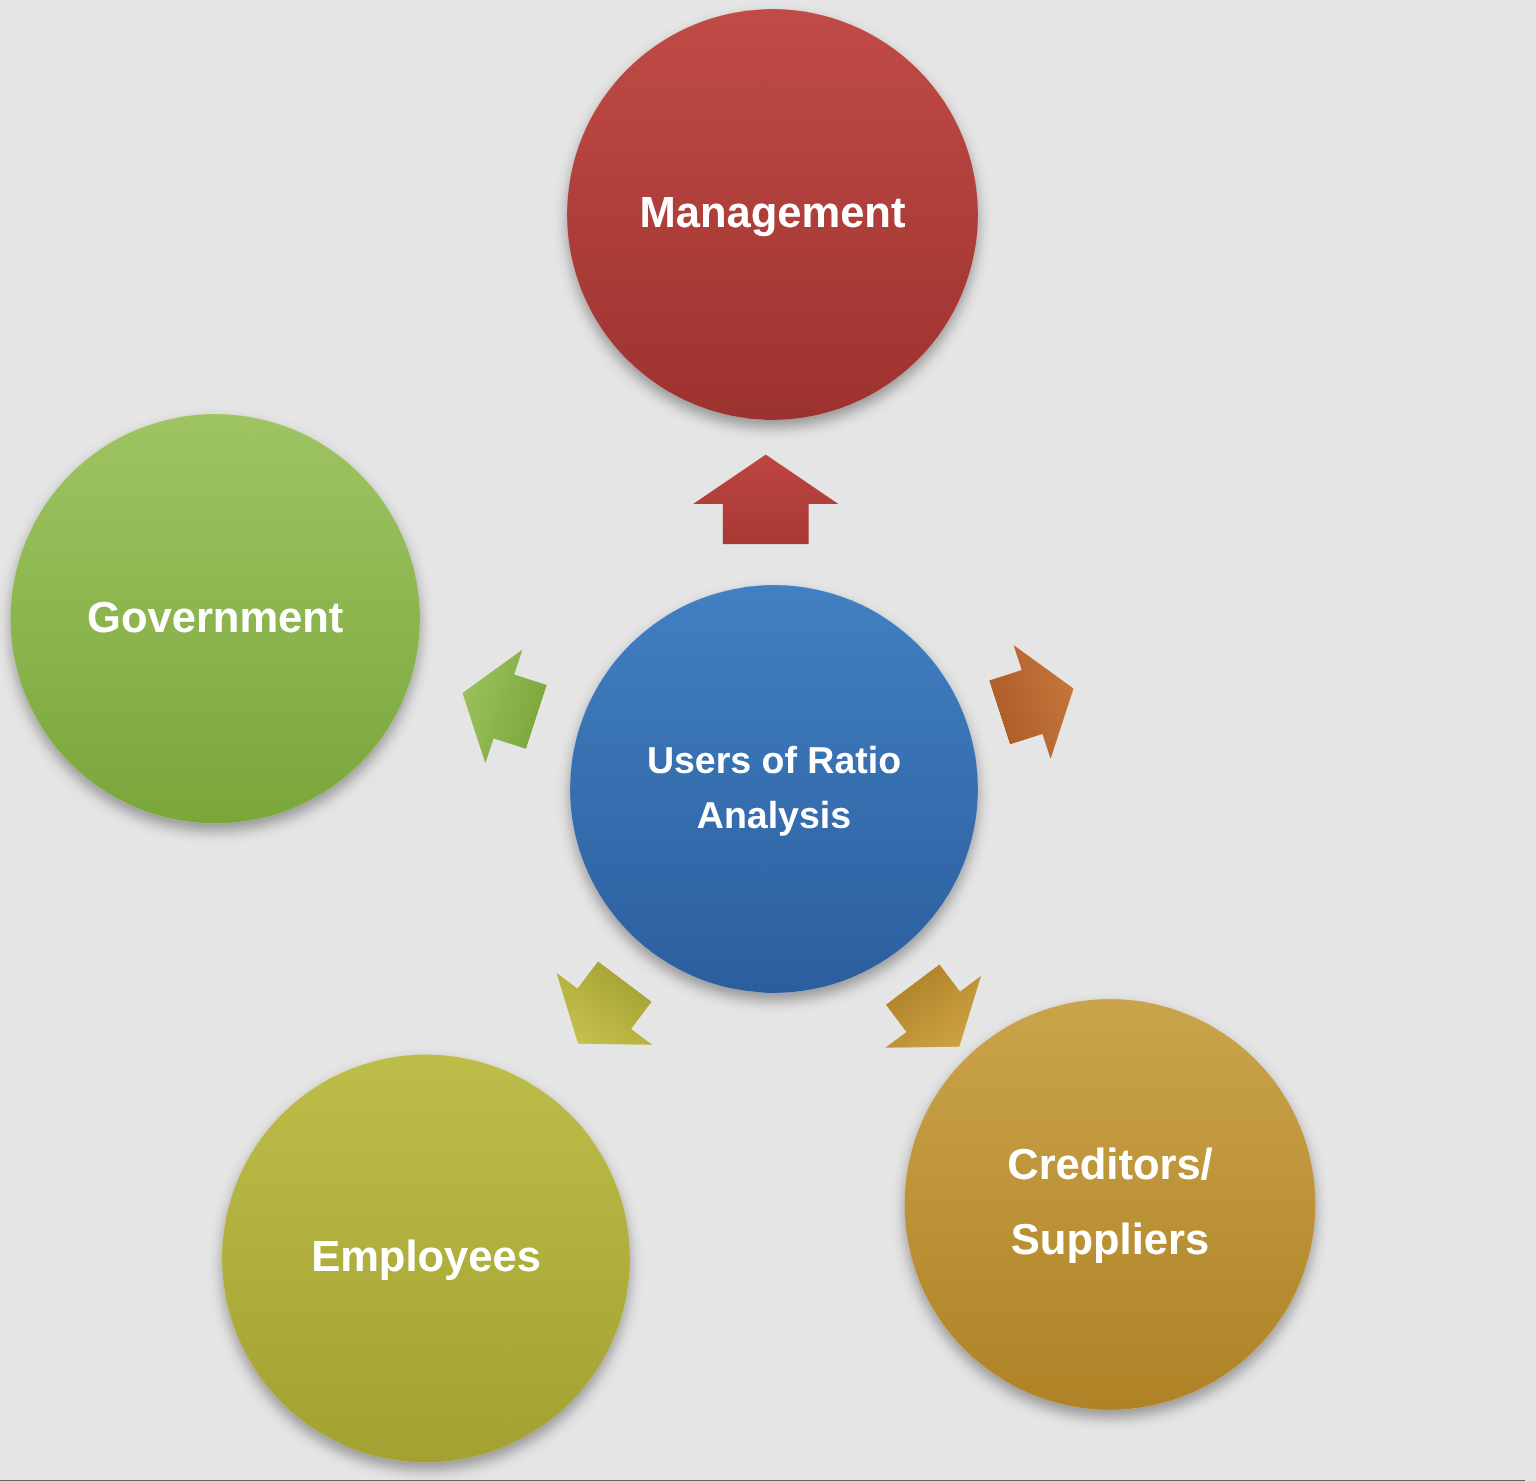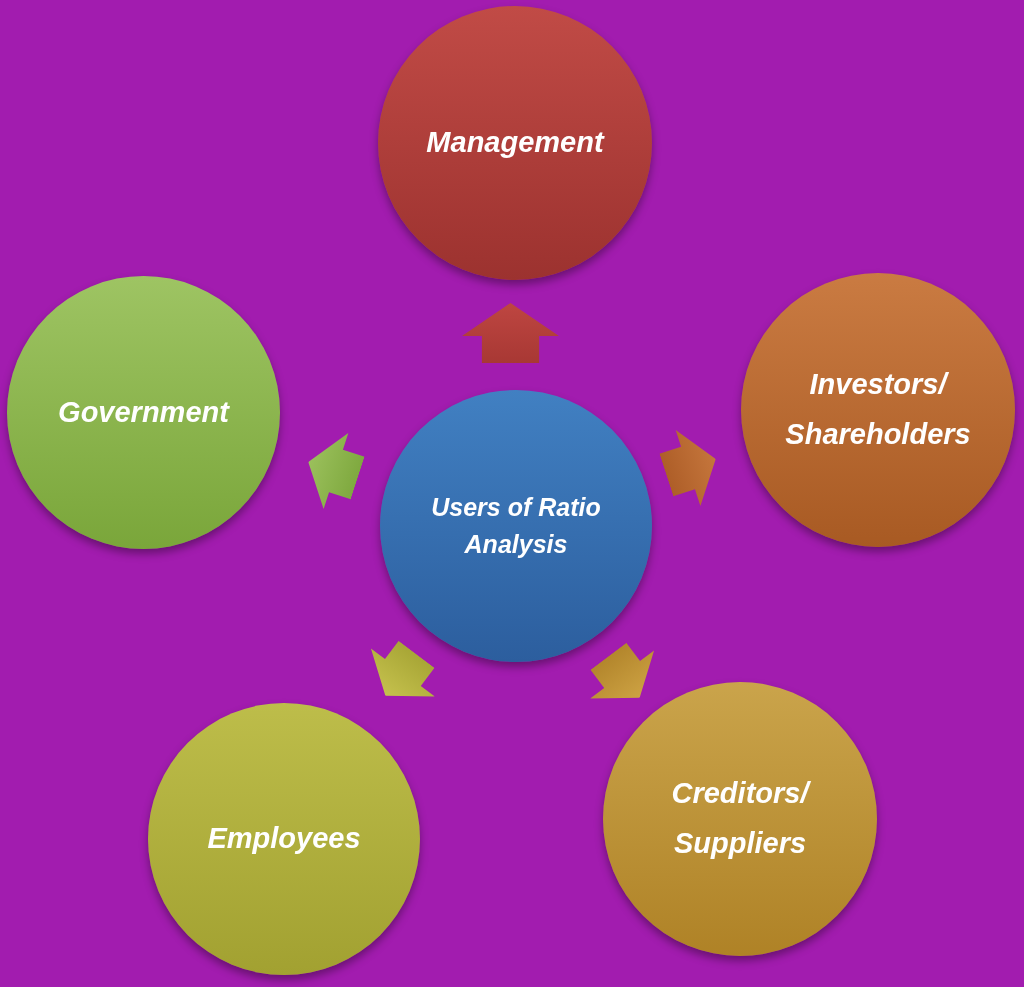--- a/index.html
+++ b/index.html
@@ -4,24 +4,23 @@
 <style>
   html, body {
     margin: 0;
     padding: 0;
     background: #000000;
   }
   .canvas {
     position: relative;
     width: 1024px;
     height: 987px;
-    background: #a21caf;
+    background: #e5e5e5;
     overflow: hidden;
     font-family: "Liberation Sans", sans-serif;
-    font-style: italic;
   }
   .circle {
     position: absolute;
     border-radius: 50%;
     background: linear-gradient(180deg, var(--c1), var(--c2));
     display: flex;
     align-items: center;
     justify-content: center;
     box-shadow: 0 5px 9px rgba(0,0,0,0.35);
   }
@@ -31,21 +30,21 @@
     text-align: center;
     white-space: pre-line;
     font-size: 29px;
     line-height: 1.72;
   }
   .node-management  { left: 378px; top: 6px;   width: 274px; height: 274px; }
   .node-investors   { left: 741px; top: 273px; width: 274px; height: 274px; }
   .node-government  { left: 7px;   top: 276px; width: 273px; height: 273px; }
   .node-center      { left: 380px; top: 390px; width: 272px; height: 272px; }
   .node-employees   { left: 148px; top: 703px; width: 272px; height: 272px; }
-  .node-creditors   { left: 603px; top: 682px; width: 274px; height: 274px; }
+  .node-creditors   { left: 603px; top: 666px; width: 274px; height: 274px; }
   .node-center .label {
     font-size: 25px;
     line-height: 1.48;
   }
   .arrow {
     position: absolute;
     background: linear-gradient(180deg, var(--c1), var(--c2));
   }
   
   .arrow-up {
@@ -65,24 +64,20 @@
 </style>
 </head>
 <body>
 
 <div class="canvas">
 
   <div class="circle node-management" style="--c1: #C14B46; --c2: #9C322F;">
     <span class="label">Management</span>
   </div>
 
-  <div class="circle node-investors" style="--c1: #CA7B42; --c2: #A85A23;">
-    <span class="label">Investors/
-Shareholders</span>
-  </div>
 
   <div class="circle node-creditors" style="--c1: #CAA44B; --c2: #AF8226;">
     <span class="label">Creditors/
 Suppliers</span>
   </div>
 
   <div class="circle node-employees" style="--c1: #BDBD4A; --c2: #A2A131;">
     <span class="label">Employees</span>
   </div>
 

